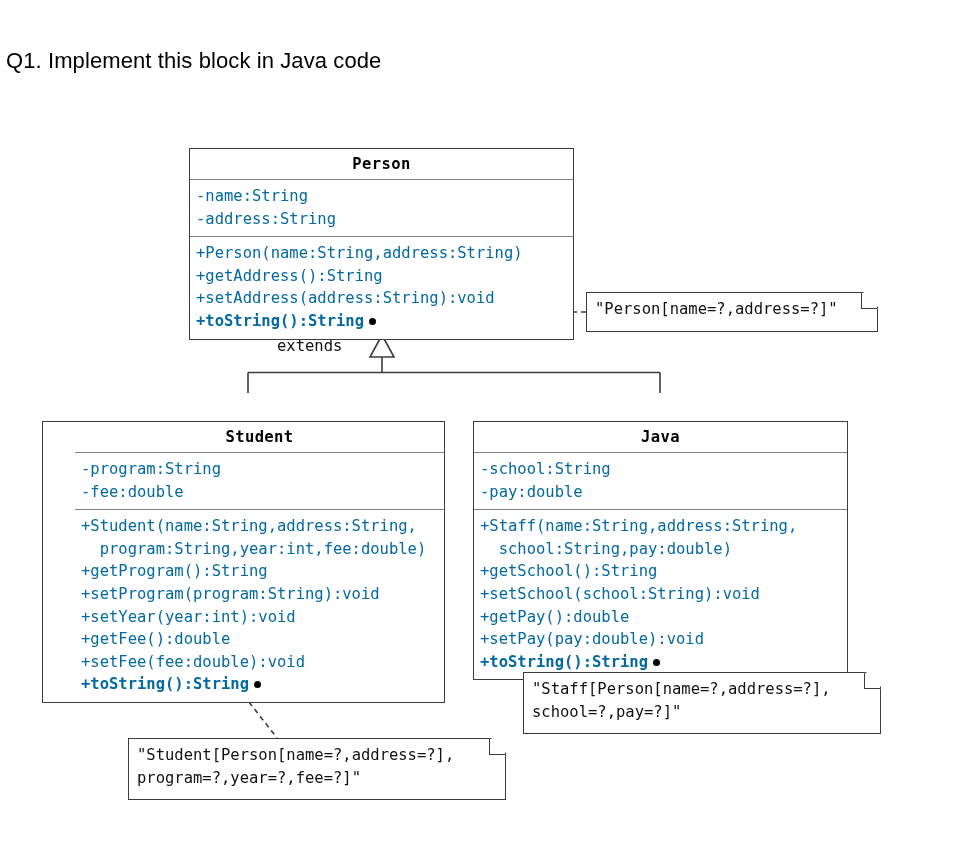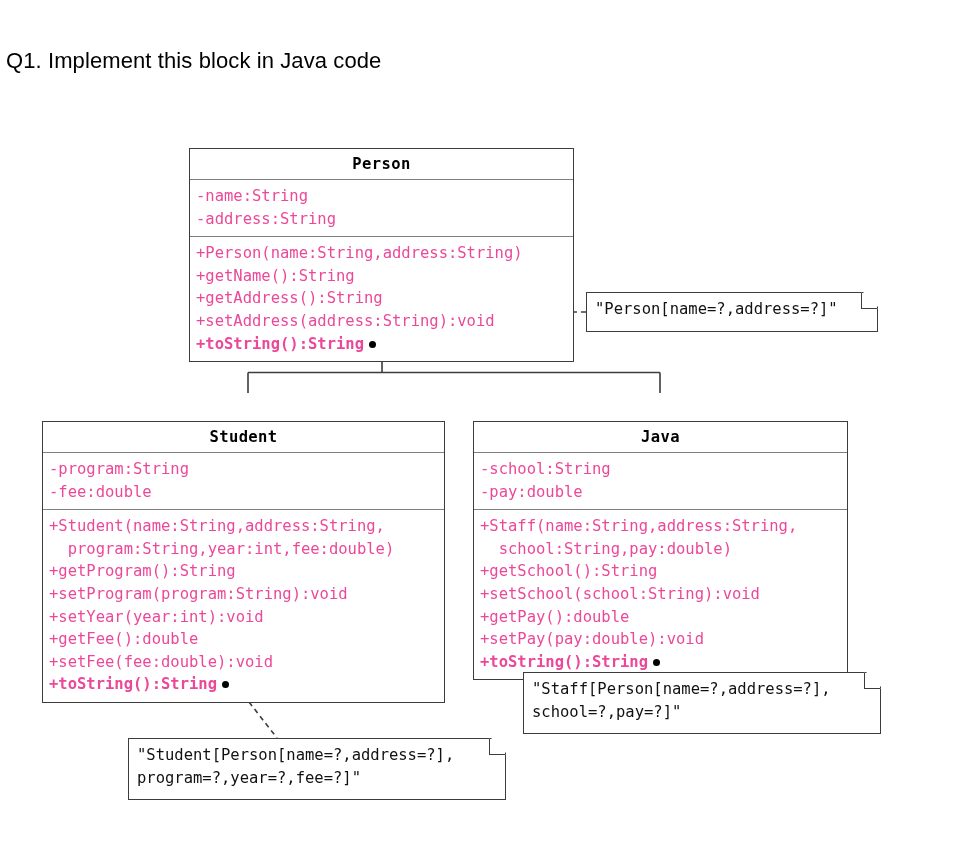--- a/index.html
+++ b/index.html
@@ -50,21 +50,21 @@
     padding: 5px 0px 6px 6px;
     border-bottom: 1.5px solid #808080;
   }
   .uml-compartment.last {
     border-bottom: none;
   }
   .uml-line {
     font-size: 15.5px;
     line-height: 22.6px;
     white-space: pre;
-    color: #ec4899;
+    color: #0369a1;
   }
   .uml-line.bold {
     font-weight: bold;
   }
 
   
   .anchor-dot {
     display: inline-block;
     width: 7px;
     height: 7px;
@@ -163,34 +163,33 @@
 <div class="uml-class" id="class-person" style="left:189px; top:120px; width:385px;">
   <div class="uml-class-name">Person</div>
 
   <div class="uml-compartment">
     <div class="uml-line">-name:String</div>
     <div class="uml-line">-address:String</div>
   </div>
 
   <div class="uml-compartment last">
     <div class="uml-line">+Person(name:String,address:String)</div>
-    <div class="uml-line">+getName():String</div>
     <div class="uml-line">+getAddress():String</div>
     <div class="uml-line">+setAddress(address:String):void</div>
     <div class="uml-line bold"><span>+toString():String</span><span class="anchor-dot"></span></div>
   </div>
 </div>
 
 <div class="uml-note" id="note-person" style="left:586px; top:292px; width:292px; height:40px;">
   <div class="note-shape"></div>
   <div class="note-fold"></div>
   <div class="note-text">"Person[name=?,address=?]"</div>
 </div>
 
-<div class="uml-class" id="class-student" style="left:42px; top:393px; width:403px;">
+<div class="uml-class" id="class-student" style="left:42px; top:393px; width:403px;padding-left:32px;">
   <div class="uml-class-name">Student</div>
 
   <div class="uml-compartment">
     <div class="uml-line">-program:String</div>
     <div class="uml-line">-fee:double</div>
   </div>
 
   <div class="uml-compartment last">
     <div class="uml-line">+Student(name:String,address:String,
   program:String,year:int,fee:double)</div>

